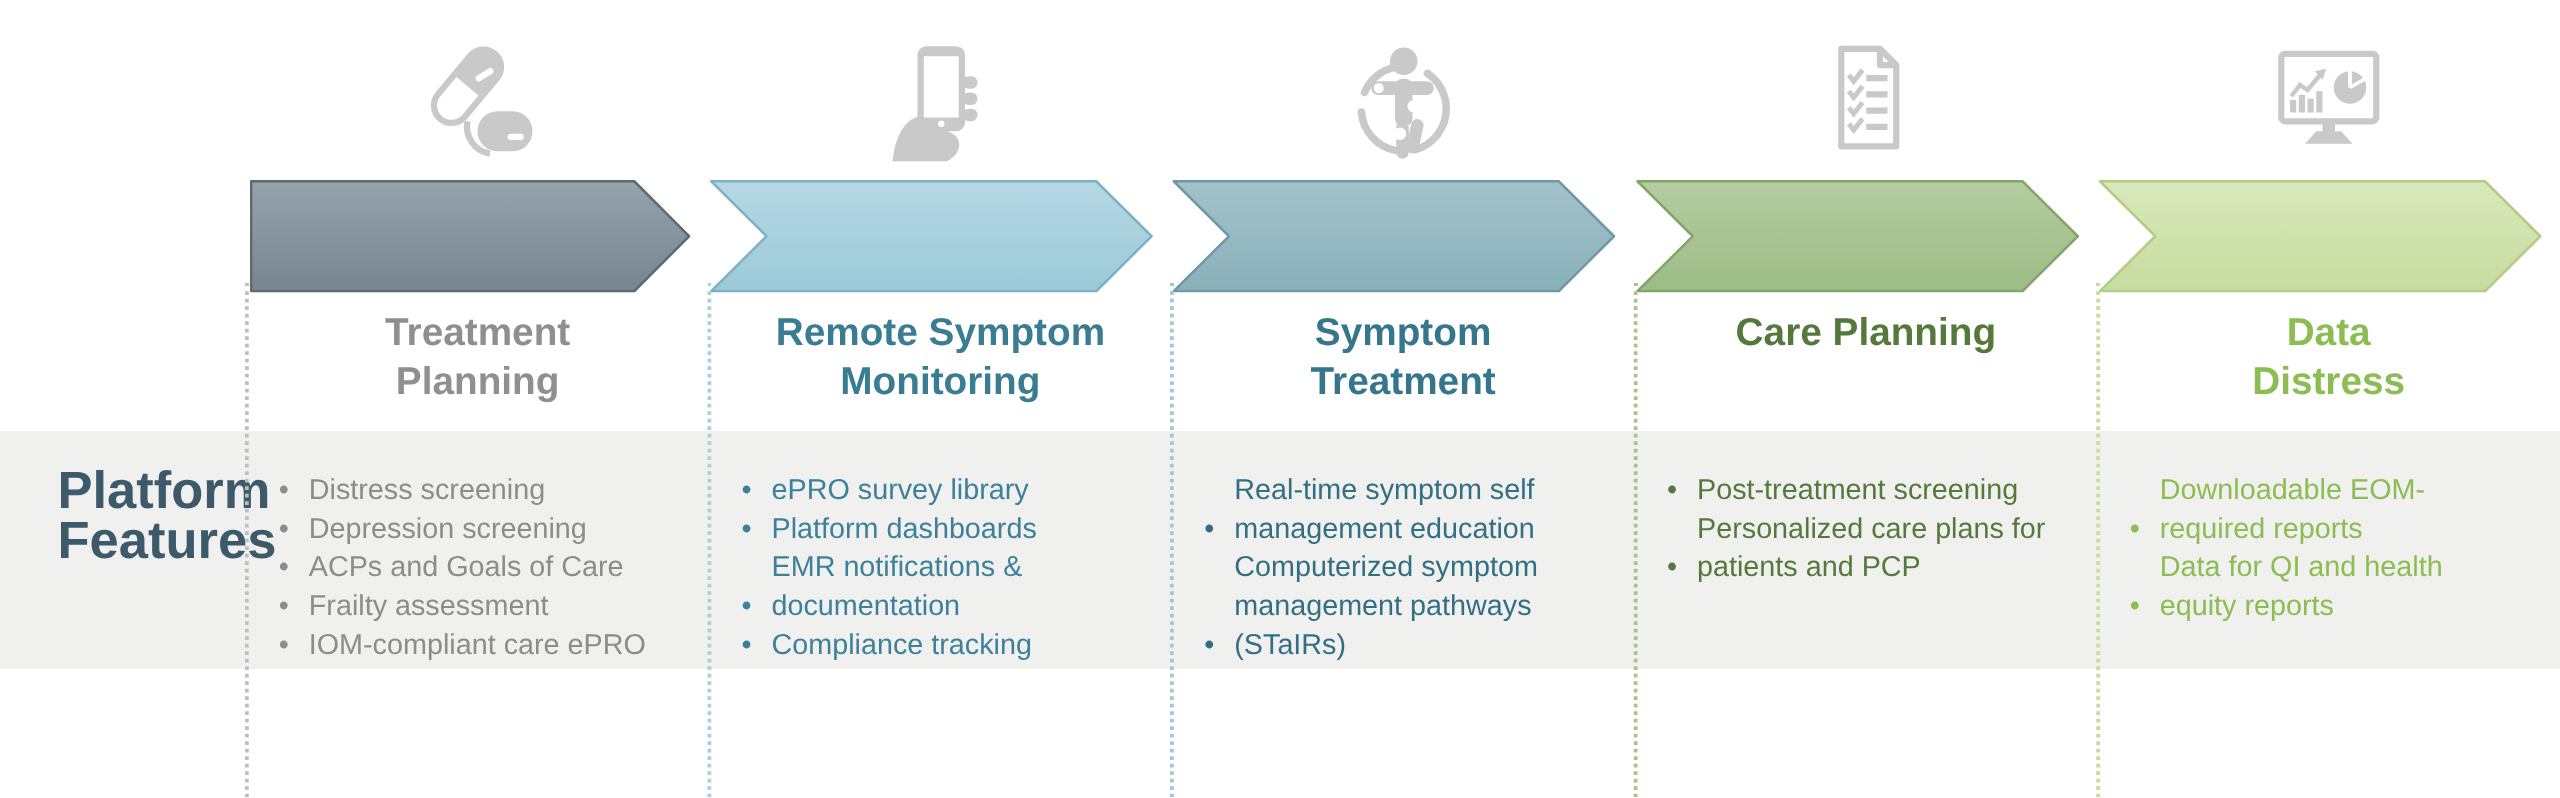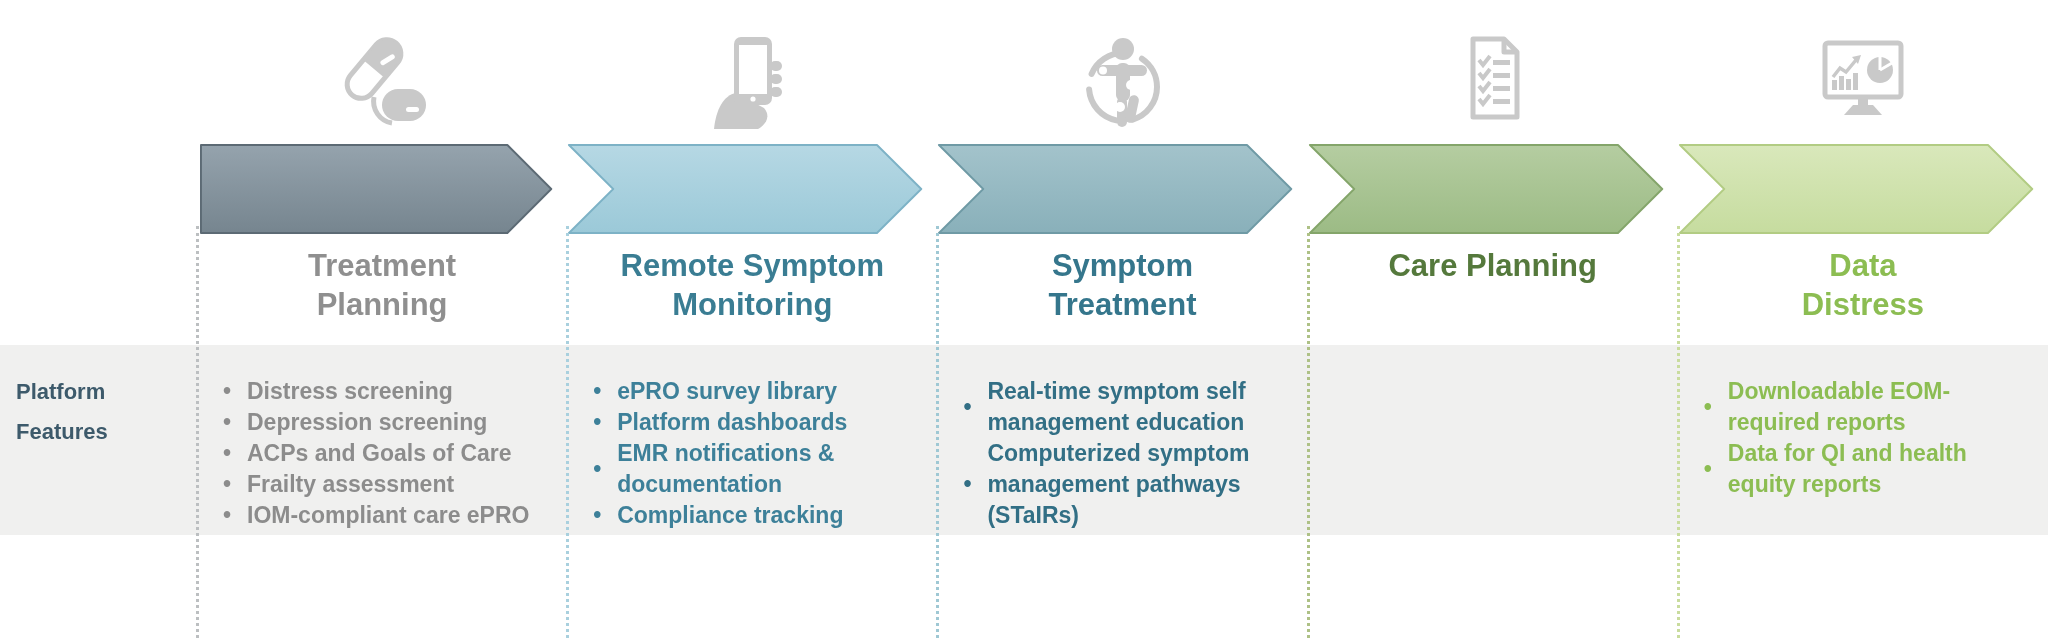--- a/index.html
+++ b/index.html
@@ -7,22 +7,22 @@
     position:relative; width:2048px; height:638px; overflow:hidden;
     background:#ffffff; font-family:"Liberation Sans", sans-serif;
   }
   .band {
     position:absolute; left:0; top:345px; width:100%; height:190px;
     background:var(--band-color,#f0f0ef);
   }
   .grid { position:absolute; inset:0; display:flex; }
   .gutter { width:197px; flex:none; position:relative; }
   .gutter-label {
-    position:absolute; top:372px; left:16px;
-    font-size:22px; font-weight:bold; line-height:40px;
+    position:absolute; top:372px; left:46px;
+    font-size:42px; font-weight:bold; line-height:40px;
     color:var(--label-color,#3d5a6b);
   }
   .col { flex:1 1 0; position:relative; min-width:0; }
   .sep {
     position:absolute; left:-1px; top:226px; bottom:0; width:0;
     border-left:3px dotted var(--sep,#cccccc);
   }
   .icon-area {
     height:133px; display:flex; align-items:flex-end; justify-content:center;
     padding-bottom:11px;
@@ -36,21 +36,21 @@
   .arrow-wrap svg { width:100%; height:90px; display:block; }
   .arrow-shape { stroke:var(--arrow-border,#888); stroke-width:2; stroke-linejoin:round; }
   .title {
     height:122px; box-sizing:border-box; padding-top:12px; text-align:center;
     font-size:31px; font-weight:bold; line-height:39px; color:var(--title,#666);
   }
   .bullets {
     box-sizing:border-box; padding:20px 8px 0 26px;
     color:var(--bullet,#666); font-size:23px; line-height:31px;
   }
-  .bullet-row { display:flex; align-items:center;font-weight:bold; }
+  .bullet-row { display:flex; align-items:flex-end; }
   .bullet-row::before { content:"\2022"; width:24px; flex:none; }
   .b-txt { flex:1 1 auto; min-width:0; }
   .col[data-stage="0"] .bullet-row { max-width:324px; }
   .col[data-stage="1"] .bullet-row { max-width:274px; }
   .col[data-stage="2"] .bullet-row { max-width:304px; }
   .col[data-stage="3"] .bullet-row { max-width:304px; }
   .col[data-stage="4"] .bullet-row { max-width:294px; }
 </style>
 </head>
 <body>
@@ -227,20 +227,28 @@
               <stop offset="0" style="stop-color:var(--arrow-top)"></stop>
               <stop offset="1" style="stop-color:var(--arrow-bottom)"></stop>
             </linearGradient>
           </defs>
           <polygon class="arrow-shape" fill="url(#g3)" points="2,1 322,1 368,45 322,89 2,89 48,45"></polygon>
         </svg>
       </div>
       <div class="title">
         <div>Care Planning</div>
       </div>
+      <div class="bullets">
+        <div class="bullet-row">
+            <span class="b-txt">Post-treatment screening</span>
+          </div>
+        <div class="bullet-row">
+            <span class="b-txt">Personalized care plans for patients and PCP</span>
+          </div>
+      </div>
     </div>
 
     <div class="col" data-stage="4" style="--arrow-top: #d9e8bb; --arrow-bottom: #c6dc9f; --arrow-border: #b2cc83; --title: #8cbd52; --bullet: #8cbd52; --sep: #c9dc9e;">
       <div class="sep"></div>
       <div class="icon-area">
         <svg viewBox="0 0 100 100">
           <rect x="12" y="10" width="76" height="54" rx="3" class="ink-stroke-filled" stroke-width="5"></rect>
           <polyline points="20,44 27,35 33,39 43,27" class="ink-stroke" stroke-width="3.5"></polyline>
           <polygon points="39,24 48,22 45,31" class="ink"></polygon>
           <rect x="19" y="47" width="5" height="10" class="ink"></rect>

